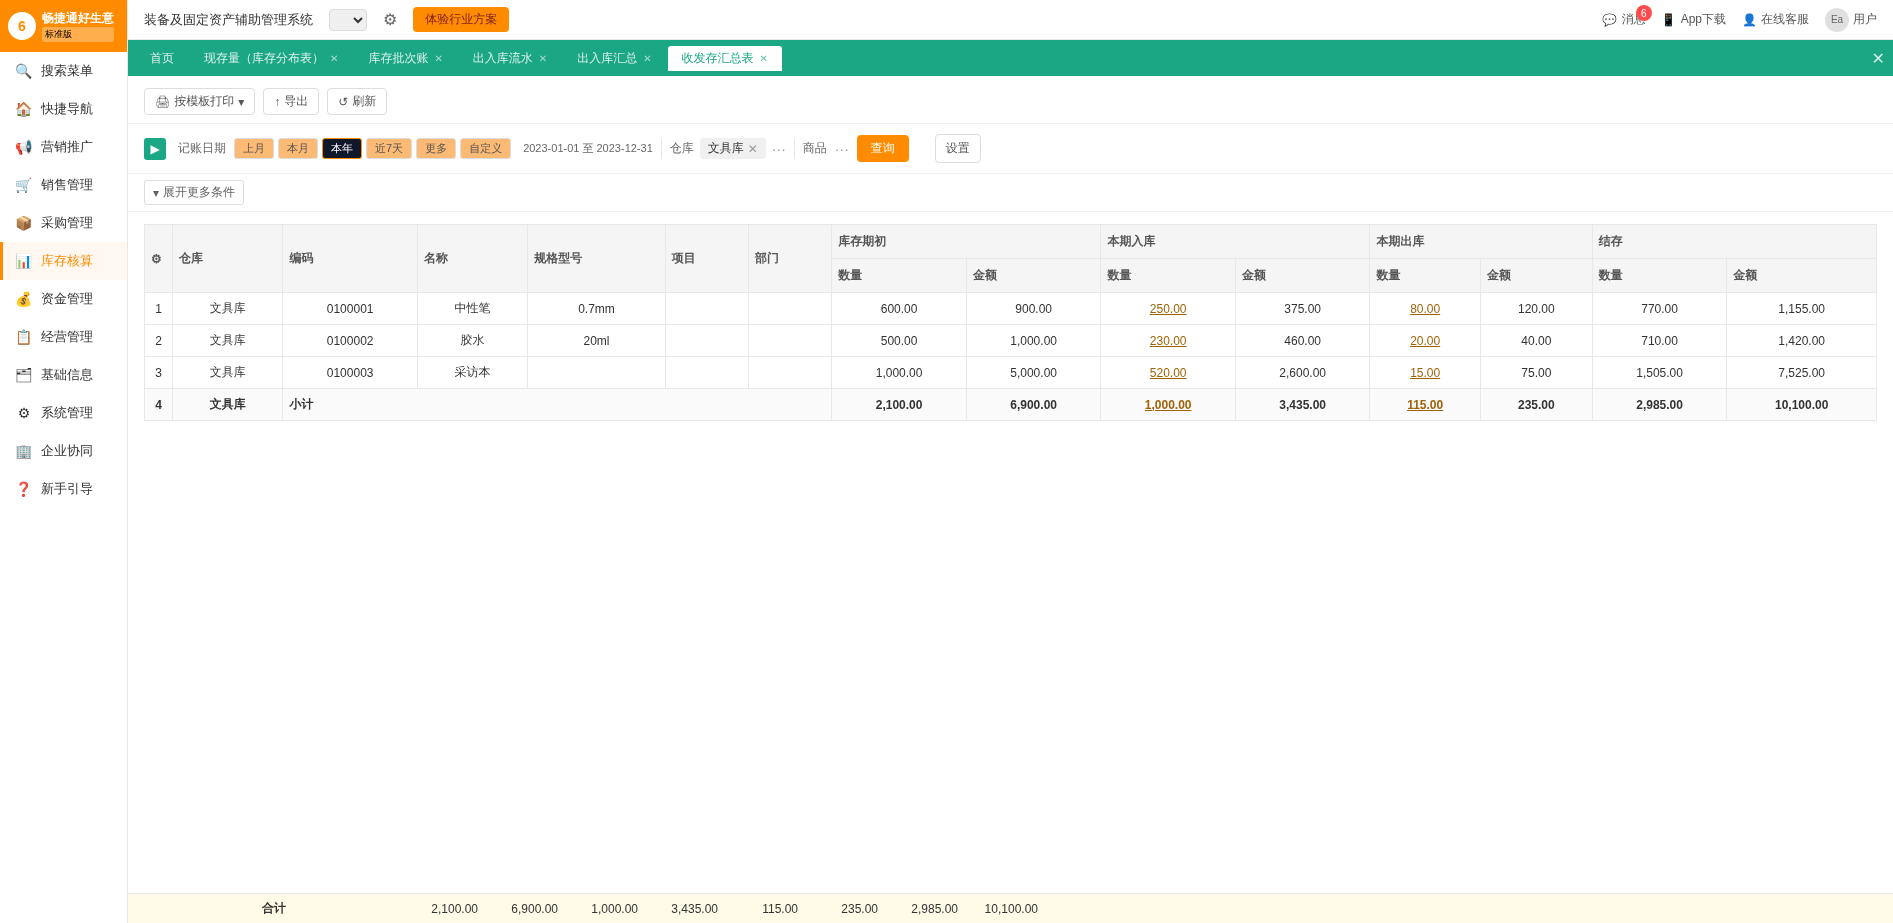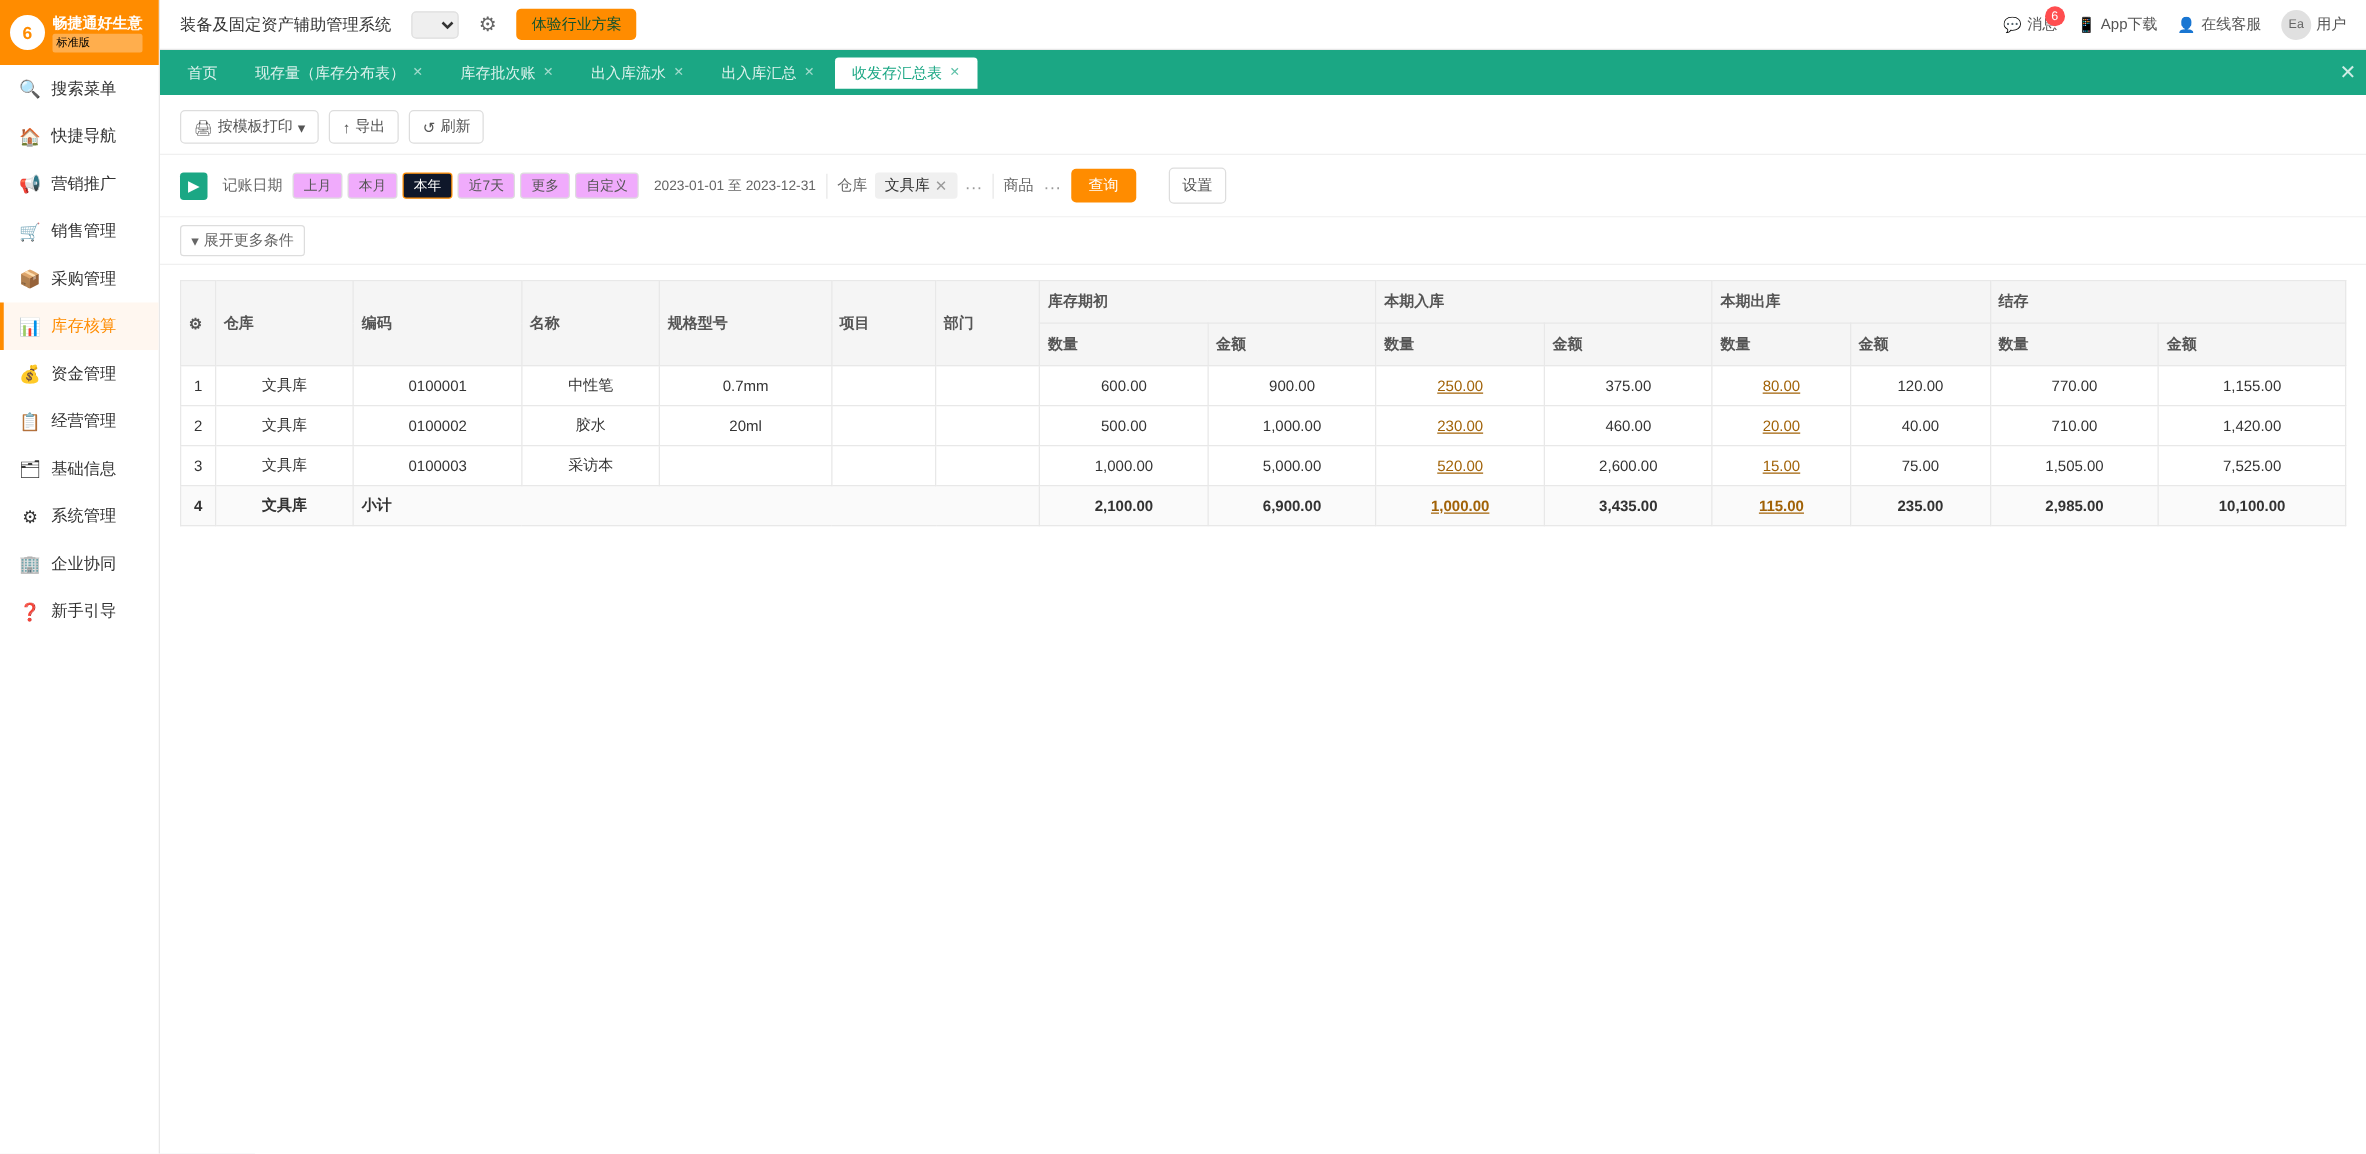--- a/index.html
+++ b/index.html
@@ -15,21 +15,21 @@
     .sidebar-item.active { background: #fff7f0; color: #ff8c00; border-left-color: #ff8c00; }
     .sidebar-item-icon { font-size: 14px; width: 18px; text-align: center; }
 
     
     .main { flex: 1; display: flex; flex-direction: column; min-width: 0; }
 
     
     .topbar { background: #fff; border-bottom: 1px solid #e8e8e8; display: flex; align-items: center; padding: 0 16px; height: 40px; gap: 12px; flex-shrink: 0; }
     .topbar-system-name { color: #333; font-size: 13px; flex: 1; display: flex; align-items: center; gap: 16px; }
     .topbar-system-select { border: 1px solid #ddd; border-radius: 4px; padding: 2px 8px; font-size: 12px; color: #333; }
-    .topbar-btn-trial { background: #ff8c00; color: #14532d; border: none; border-radius: 4px; padding: 4px 12px; font-size: 12px; cursor: pointer; }
+    .topbar-btn-trial { background: #ff8c00; color: #7f1d1d; border: none; border-radius: 4px; padding: 4px 12px; font-size: 12px; cursor: pointer; }
     .topbar-settings-icon { color: #666; cursor: pointer; font-size: 16px; }
     .topbar-right { display: flex; align-items: center; gap: 16px; }
     .topbar-right-item { display: flex; align-items: center; gap: 4px; color: #555; font-size: 12px; cursor: pointer; position: relative; }
     .topbar-badge { background: #ff4d4f; color: #fff; border-radius: 50%; width: 16px; height: 16px; font-size: 10px; display: flex; align-items: center; justify-content: center; position: absolute; top: -6px; right: -6px; }
     .topbar-avatar { width: 24px; height: 24px; background: #e0e0e0; border-radius: 50%; display: flex; align-items: center; justify-content: center; font-size: 10px; color: #666; }
 
     
     .tabs-bar { background: #1ba784; display: flex; align-items: center; padding: 0 8px; height: 36px; flex-shrink: 0; gap: 2px; }
     .tab { padding: 4px 14px; border-radius: 3px 3px 0 0; font-size: 12px; cursor: pointer; display: flex; align-items: center; gap: 6px; color: rgba(255,255,255,0.85); white-space: nowrap; }
     .tab.active { background: #fff; color: #1ba784; }
@@ -47,21 +47,21 @@
     .btn-print { border: 1px solid #ddd; background: #fff; border-radius: 4px; padding: 4px 10px; font-size: 12px; cursor: pointer; display: flex; align-items: center; gap: 4px; color: #555; }
     .btn-export { border: 1px solid #ddd; background: #fff; border-radius: 4px; padding: 4px 10px; font-size: 12px; cursor: pointer; display: flex; align-items: center; gap: 4px; color: #555; }
     .btn-refresh { border: 1px solid #ddd; background: #fff; border-radius: 4px; padding: 4px 10px; font-size: 12px; cursor: pointer; display: flex; align-items: center; gap: 4px; color: #555; }
 
     
     .filter-bar { padding: 10px 16px; background: #fff; border-bottom: 1px solid #f0f0f0; display: flex; align-items: center; gap: 12px; flex-wrap: wrap; }
     .filter-collapse-btn { width: 22px; height: 22px; background: #1ba784; border-radius: 3px; display: flex; align-items: center; justify-content: center; color: #fff; cursor: pointer; flex-shrink: 0; }
     .filter-row { display: flex; align-items: center; gap: 8px; flex-wrap: wrap; }
     .filter-label { color: #666; font-size: 12px; white-space: nowrap; }
     .filter-date-btns { display: flex; gap: 4px; align-items: center; }
-    .date-btn { padding: 2px 8px; border: 1px solid #ddd; border-radius: 3px; font-size: 11px; cursor: pointer; background: #f0abfc; color: #555; }
+    .date-btn { padding: 2px 8px; border: 1px solid #ddd; border-radius: 3px; font-size: 11px; cursor: pointer; background: #fdba74; color: #555; }
     .date-btn.active { background: #0f172a; border-color: #ff8c00; color: #fff; }
     .filter-date-range { font-size: 11px; color: #666; margin-left: 4px; }
     .filter-divider { width: 1px; height: 20px; background: #e8e8e8; }
     .filter-warehouse { display: flex; align-items: center; gap: 6px; }
     .filter-tag { background: #f0f0f0; border-radius: 3px; padding: 2px 8px; font-size: 12px; color: #333; display: flex; align-items: center; gap: 4px; }
     .filter-tag-close { cursor: pointer; color: #999; }
     .filter-more { color: #999; font-size: 14px; cursor: pointer; }
     .filter-goods-label { color: #666; font-size: 12px; }
     .btn-query { background: #ff8c00; color: #fff; border: none; border-radius: 4px; padding: 5px 14px; font-size: 12px; cursor: pointer; }
     .btn-setting { border: 1px solid #ddd; background: #fff; border-radius: 4px; padding: 5px 10px; font-size: 12px; cursor: pointer; color: #555; }
@@ -358,13 +358,26 @@
   <td class="num-col">235.00</td>
   <td class="num-col">2,985.00</td>
   <td class="num-col">10,100.00</td>
 </tr>
             </tbody>
         </table>
       </div>
     </div>
   </div>
 
+  <div class="table-footer" id="table-footer">
+  <span style="min-width:260px;font-weight:bold;text-align:center;">合计</span>
+  <span style="flex:1;display:flex;gap:0;">
+    <span style="min-width:80px;text-align:right;padding:0 6px;">2,100.00</span>
+    <span style="min-width:80px;text-align:right;padding:0 6px;">6,900.00</span>
+    <span style="min-width:80px;text-align:right;padding:0 6px;">1,000.00</span>
+    <span style="min-width:80px;text-align:right;padding:0 6px;">3,435.00</span>
+    <span style="min-width:80px;text-align:right;padding:0 6px;">115.00</span>
+    <span style="min-width:80px;text-align:right;padding:0 6px;">235.00</span>
+    <span style="min-width:80px;text-align:right;padding:0 6px;">2,985.00</span>
+    <span style="min-width:80px;text-align:right;padding:0 6px;">10,100.00</span>
+  </span>
 </div>
+</div>
 
 </body></html>

